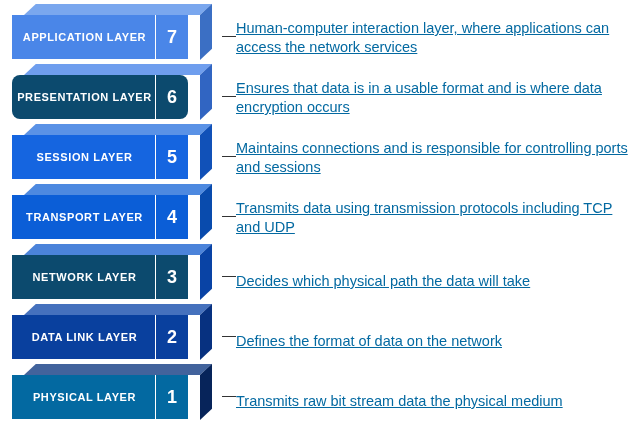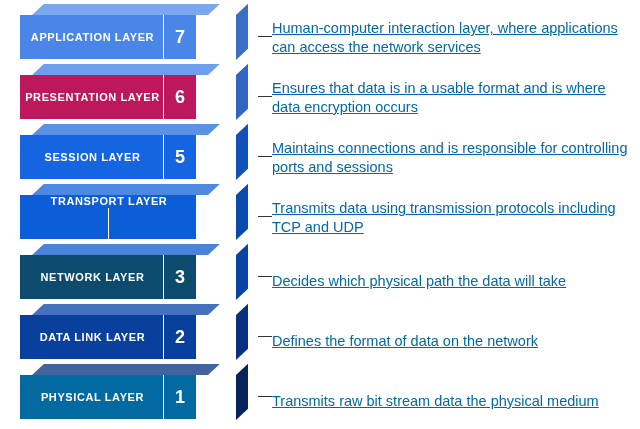--- a/index.html
+++ b/index.html
@@ -24,23 +24,22 @@
     width: 640px;
     height: 56px;
     display: flex;
     align-items: flex-start;
   }
   
   .box-wrap {
     position: relative;
     width: 200px;
     height: 56px;
-    margin-left: 20px;
+    margin-left: 12px;
     flex: none;
-    padding-left: 28px;
   }
   .box-top-inner {
     position: absolute;
     left: 12px;
     top: 0;
     width: 176px;
     height: 11px;
     transform: skewX(-47deg);
     transform-origin: bottom left;
   }
@@ -123,21 +122,21 @@
           <div class="layer-num">7</div>
         </div>
       </div>
       <div class="dash">—</div>
       <div class="desc">Human-computer interaction layer, where applications can access the network services</div>
     </div>
     <div class="layer-row" style="top: 64px;">
       <div class="box-wrap">
         <div class="box-top-inner" style="background: rgb(111, 158, 238);"></div>
         <div class="box-side-inner" style="background: rgb(49, 101, 194); top: 11px;"></div>
-        <div class="box-front" style="background: #be185d;">
+        <div class="box-front" style="background: #0c4a6e; border-radius: 8px;">
           <div class="layer-name">PRESENTATION LAYER</div>
           <div class="layer-num-sep"></div>
           <div class="layer-num">6</div>
         </div>
       </div>
       <div class="dash">—</div>
       <div class="desc">Ensures that data is in a usable format and is where data encryption occurs</div>
     </div>
     <div class="layer-row" style="top: 124px;">
       <div class="box-wrap">
@@ -149,21 +148,21 @@
           <div class="layer-num">5</div>
         </div>
       </div>
       <div class="dash">—</div>
       <div class="desc">Maintains connections and is responsible for controlling ports and sessions</div>
     </div>
     <div class="layer-row" style="top: 184px;">
       <div class="box-wrap">
         <div class="box-top-inner" style="background: rgb(77, 137, 224);"></div>
         <div class="box-side-inner" style="background: rgb(9, 75, 173); top: 11px;"></div>
-        <div class="box-front" style="background: rgb(11, 94, 215); flex-direction: column;">
+        <div class="box-front" style="background: rgb(11, 94, 215);">
           <div class="layer-name">TRANSPORT LAYER</div>
           <div class="layer-num-sep"></div>
           <div class="layer-num">4</div>
         </div>
       </div>
       <div class="dash">—</div>
       <div class="desc">Transmits data using transmission protocols including TCP and UDP</div>
     </div>
     <div class="layer-row" style="top: 244px;">
       <div class="box-wrap">

